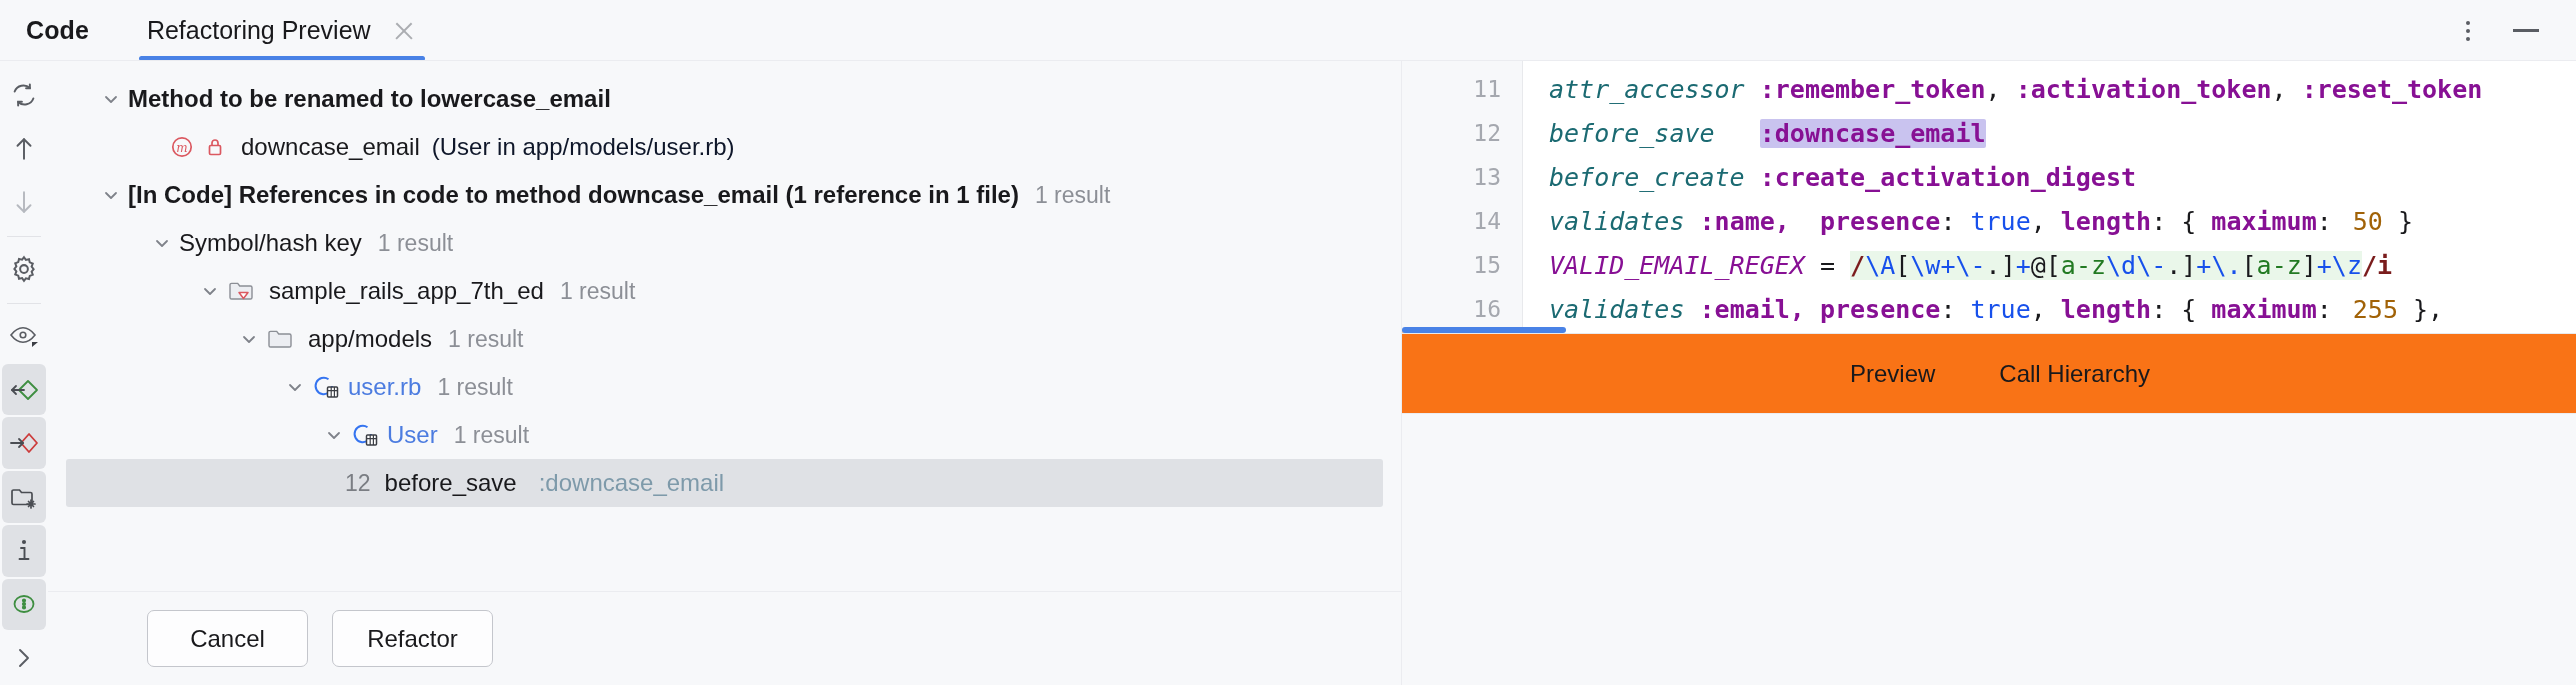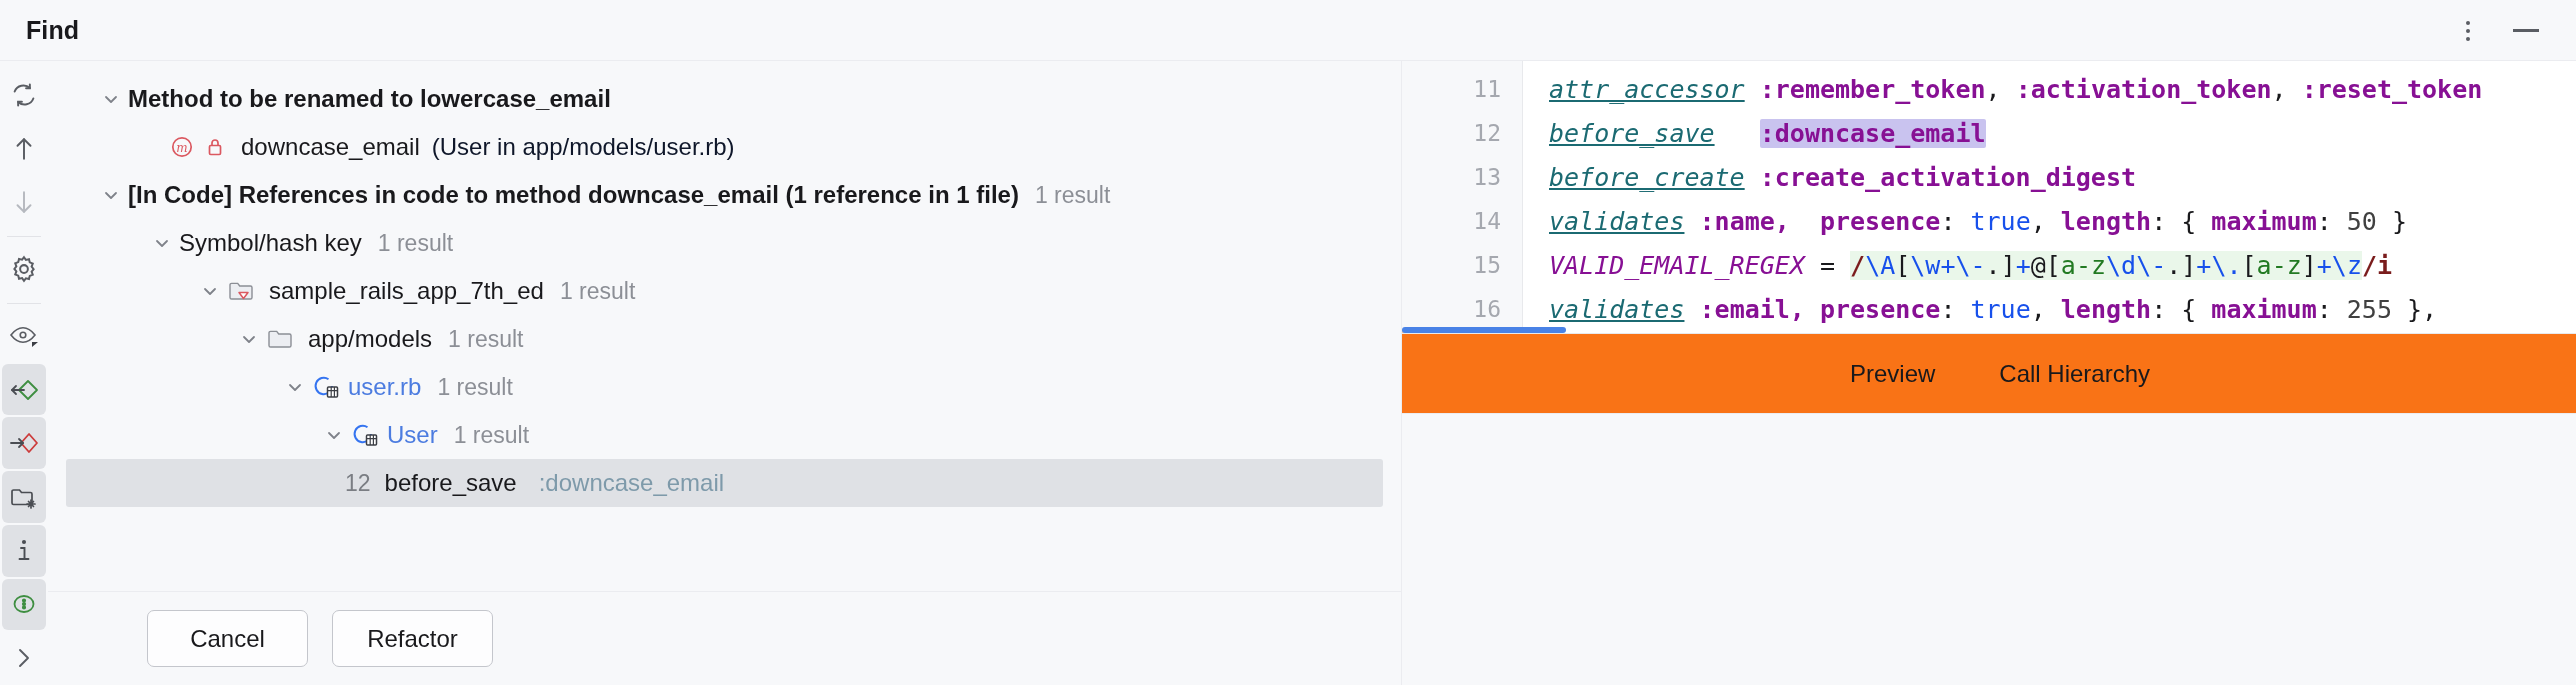--- a/index.html
+++ b/index.html
@@ -123,23 +123,23 @@
     font-size:23px; color:#a5a8af;
   }
   .marker{
     position:absolute; left:0; width:7px; background:#f2c8a0; border-radius:2px;
   }
   .code{
     flex:1; padding:6px 0 0 26px; font-family:"DejaVu Sans Mono", monospace;
     font-size:25px; min-width:0; overflow:hidden;
   }
   .cline{ height:44px; display:flex; align-items:center; white-space:pre; }
-  .kw{ color:#1b6a72; font-style:italic;text-decoration:underline; }
+  .kw{ color:#1b6a72; font-style:italic; }
   .sy{ color:#871094;font-weight:bold; }
-  .num{ color:#404040; }
+  .num{ color:#a16207;margin-left:6px; }
   .bl{ color:#1750eb; }
   .pl{ color:#19191c; }
   .const{ color:#871094; font-style:italic; }
   .rxbg{ background:#eaf7ea; }
   .rx-slash{ color:#7a1c1c; font-weight:bold; }
   .rx-esc{ color:#1750eb; }
   .rx-brk{ color:#19191c; }
   .rx-cls{ color:#227a22; }
   .rx-q{ color:#1750eb; }
   .hl{ background:#c9c3ef; border-radius:2px; }
@@ -157,22 +157,26 @@
   .hscroll{
     position:absolute; left:0; bottom:0; height:6px; width:164px; background:#4982e6; border-radius:3px;
   }
 </style>
 </head>
 <body>
 
 <div class="app">
 
   <div class="topbar">
-    <div class="tb-find">Find</div>
-
+    <div class="tb-find">Code</div>
+
+    <div class="tb-tab active">
+      <span class="tb-tab-label">Refactoring Preview</span>
+      <span class="tb-close"></span>
+    </div>
 
     <div class="tb-spacer"></div>
 
     <div class="tb-right">
       <div class="tb-icon">
         <span class="dots-v">
             <i></i>
             <i></i>
             <i></i>
           </span>

